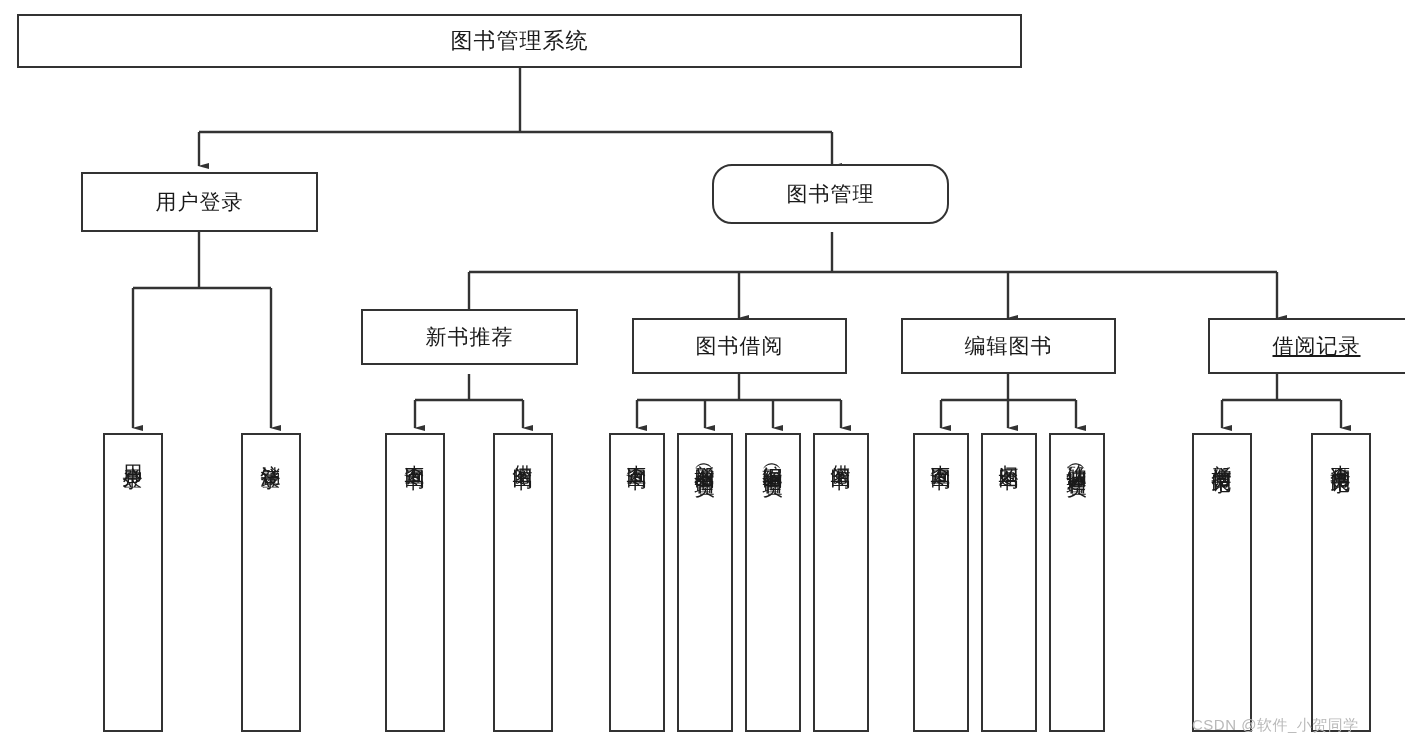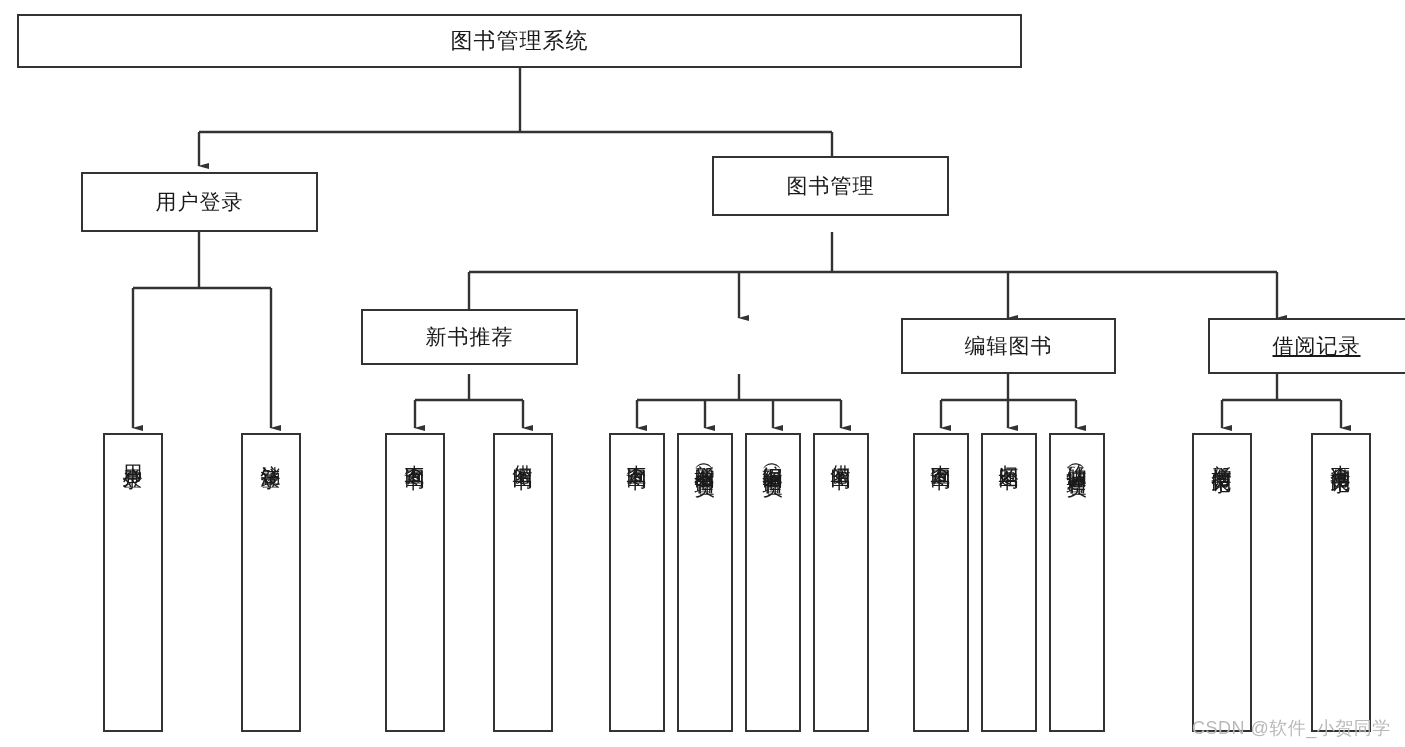--- a/index.html
+++ b/index.html
@@ -15,21 +15,21 @@
 
   
   .h-node .lbl{font-size:21px;line-height:1.1;letter-spacing:1px;}
   .root .lbl{font-size:22px;}
 
   
   .leaf{align-items:flex-start;justify-content:center;padding-top:14px;}
   .leaf .lbl{writing-mode:vertical-rl;text-orientation:upright;
              font-size:20px;line-height:1.30;letter-spacing:2px;white-space:nowrap;}
 
-  .watermark{position:absolute;color:#b9b9b9;font-size:18px;white-space:nowrap;
+  .watermark{position:absolute;color:#b9b9b9;font-size:15px;white-space:nowrap;
              letter-spacing:0.5px;pointer-events:none;}
 </style>
 </head>
 <body>
 
 <div id="stage">
 
   <svg class="connectors" viewBox="0 0 1405 747">
     <defs>
       <marker id="arw" markerWidth="10" markerHeight="11" refX="3" refY="10" orient="auto" markerUnits="userSpaceOnUse">
@@ -80,26 +80,29 @@
     </g>
   </svg>
 
   <div class="node h-node root" style="left:17px;top:14px;width:1005px;height:54px;">
     <span class="lbl">图书管理系统</span>
   </div>
 
   <div class="node h-node" style="left:81px;top:172px;width:237px;height:60px;">
     <span class="lbl">用户登录</span>
   </div>
-  <div class="node h-node" style="left:712px;top:156px;width:237px;height:60px;">
+  <div class="node h-node" style="left:712px;top:164px;width:237px;height:60px;border-radius:20px;">
     <span class="lbl">图书管理</span>
   </div>
 
   <div class="node h-node" style="left:361px;top:309px;width:217px;height:56px;">
     <span class="lbl">新书推荐</span>
+  </div>
+  <div class="node h-node" style="left:632px;top:318px;width:215px;height:56px;">
+    <span class="lbl">图书借阅</span>
   </div>
   <div class="node h-node" style="left:901px;top:318px;width:215px;height:56px;">
     <span class="lbl">编辑图书</span>
   </div>
   <div class="node h-node" style="left:1208px;top:318px;width:217px;height:56px;text-decoration:underline;">
     <span class="lbl">借阅记录</span>
   </div>
 
   <div class="node leaf" style="left:103px;top:433px;width:60px;height:299px;">
     <span class="lbl">用户登录</span>

